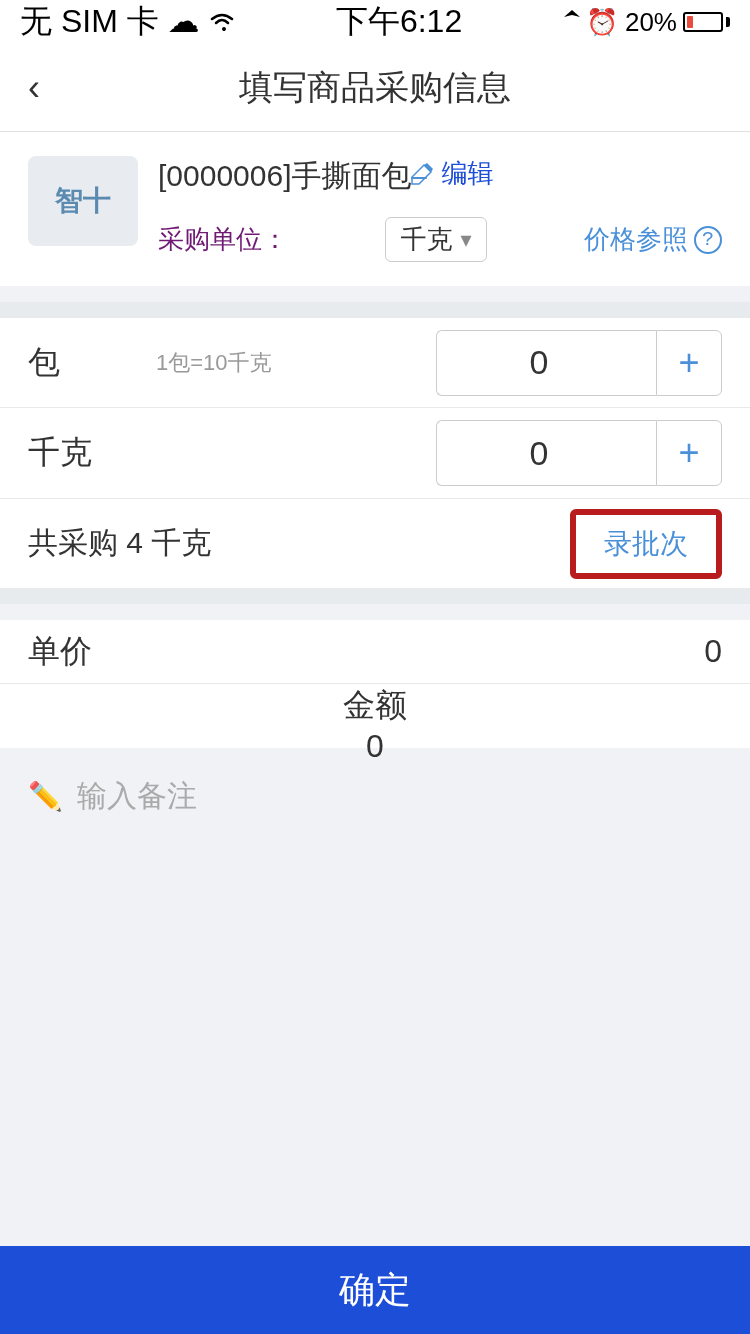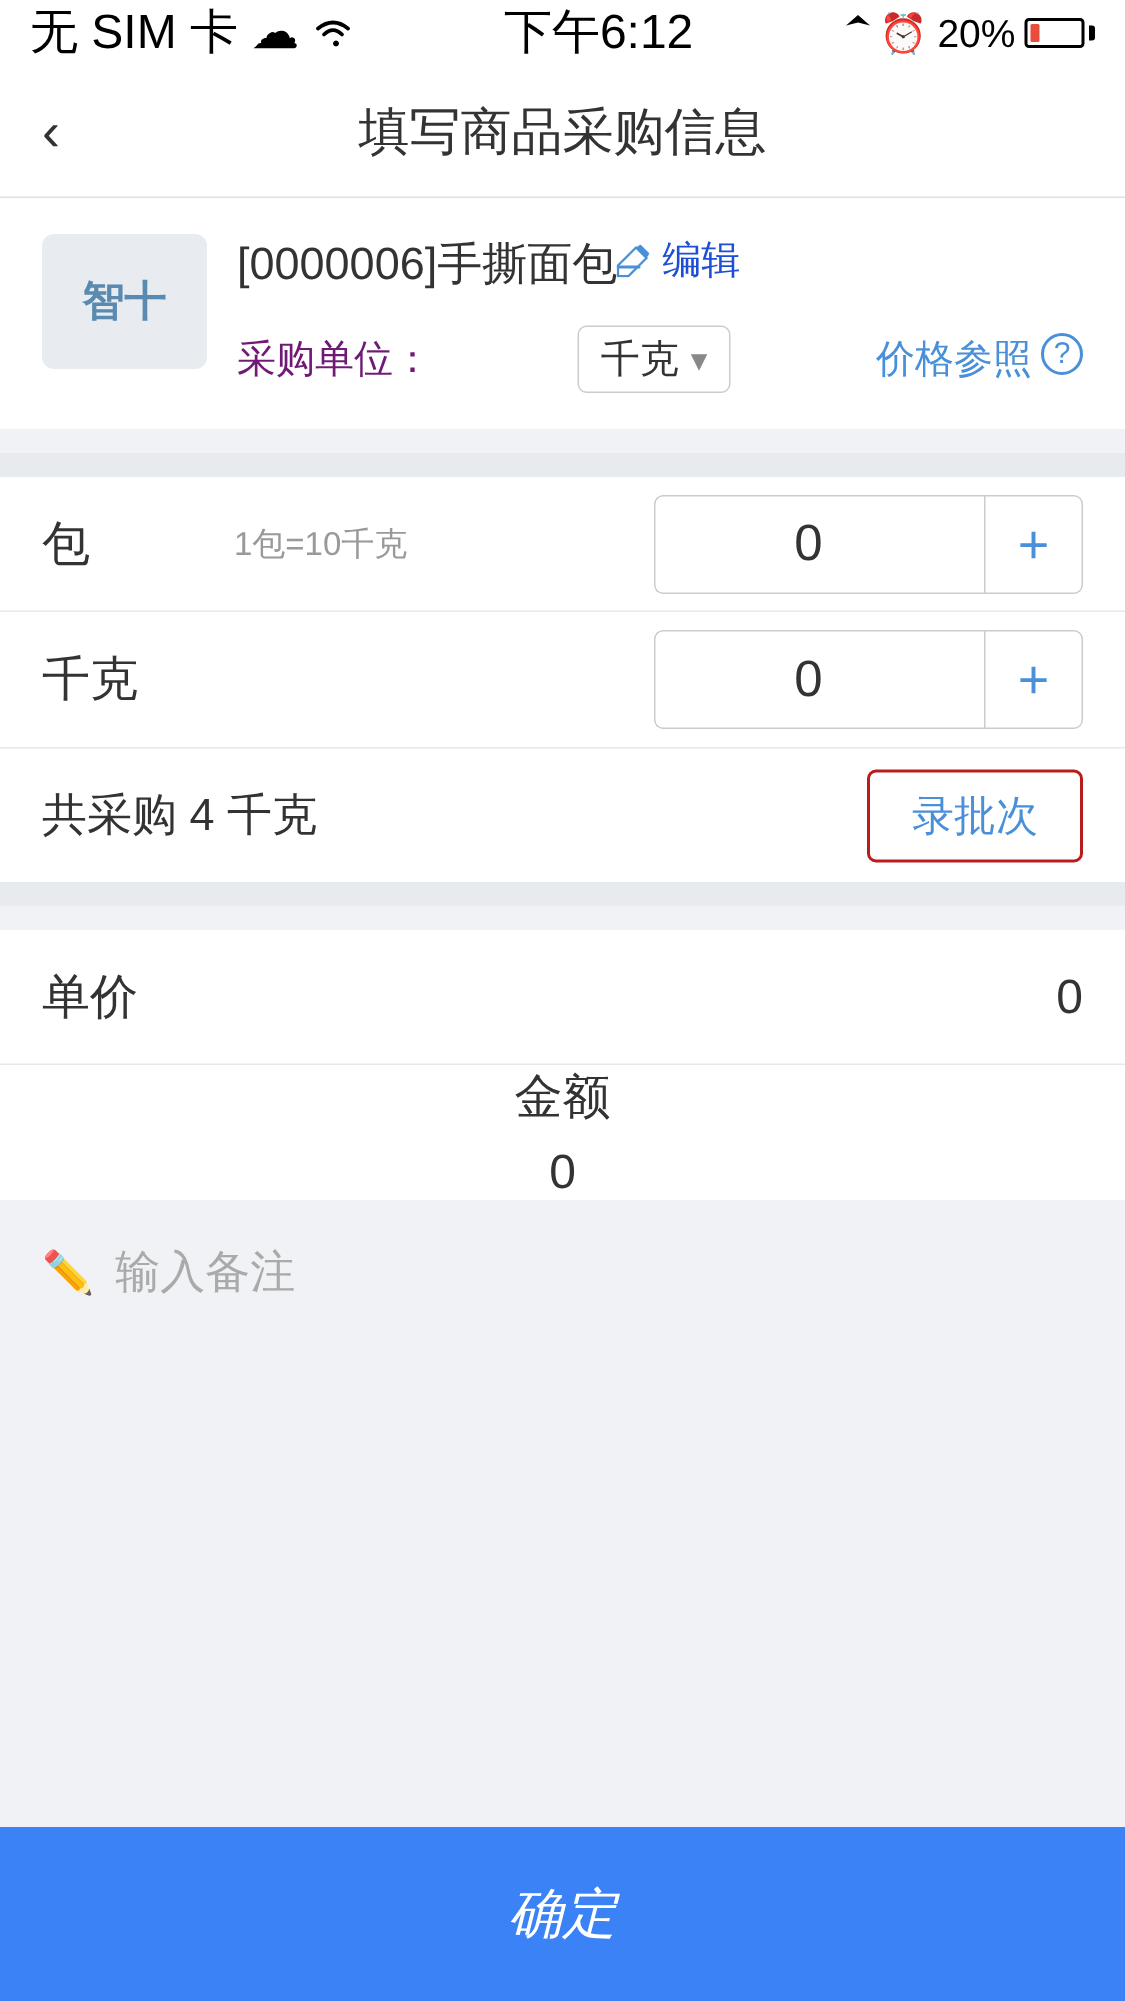--- a/index.html
+++ b/index.html
@@ -139,23 +139,24 @@
       background: #fff;
     }
     .unit-select .chevron {
       color: #888;
       font-size: 22px;
     }
     .price-ref {
       font-size: 26px;
       color: #4a90d9;
       display: flex;
-      align-items: flex-start;
+      align-items: center;
       gap: 6px;
       cursor: pointer;
+      font-family: Liberation Mono, monospace;
     }
     .price-ref-icon {
       width: 28px; height: 28px;
       border: 2px solid #4a90d9;
       border-radius: 50%;
       display: flex; align-items: center; justify-content: center;
       font-size: 20px;
       color: #4a90d9;
     }
 
@@ -230,40 +231,40 @@
       justify-content: space-between;
       padding: 0 28px;
       height: 90px;
       border-top: 1px solid #e8e8e8;
     }
     .total-text {
       font-size: 30px;
       color: #333;
     }
     .record-batch-btn {
-      border: 2px solid #b91c1c;
+      border: 6px solid #b91c1c;
       border-radius: 6px;
       padding: 10px 28px;
       font-size: 28px;
       color: #4a90d9;
       background: #fff;
       cursor: pointer;
     }
 
     
     .info-section {
       background: #fff;
       margin-top: 16px;
     }
     .info-row {
       display: flex;
       align-items: center;
       justify-content: space-between;
       padding: 0 28px;
-      height: 90px;
+      height: 64px;
       border-bottom: 1px solid #e8e8e8;
     }
     .info-row:last-child {
       border-bottom: none;
       flex-direction: column;
     }
     .info-label {
       font-size: 32px;
       color: #333;
     }
@@ -297,30 +298,29 @@
       flex: 1;
       min-height: 300px;
     }
 
     
     .confirm-btn {
       position: fixed;
       bottom: 0;
       left: 0;
       width: 750px;
-      height: 116px;
-      background: #3b82f6;
+      height: 88px;
+      background: #1d4ed8;
       color: #fff;
       font-size: 36px;
       border: none;
       cursor: pointer;
       display: flex;
       align-items: center;
       justify-content: center;
-      font-style: italic;
     }
   </style>
 </head>
 <body>
 
 <div class="status-bar">
   <div class="status-left">
     <span>无 SIM 卡 ☁</span>
     <span>
       <svg width="28" height="22" viewBox="0 0 28 22">

